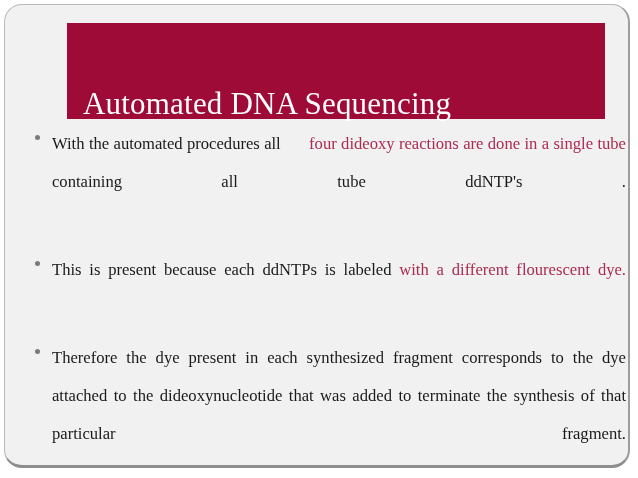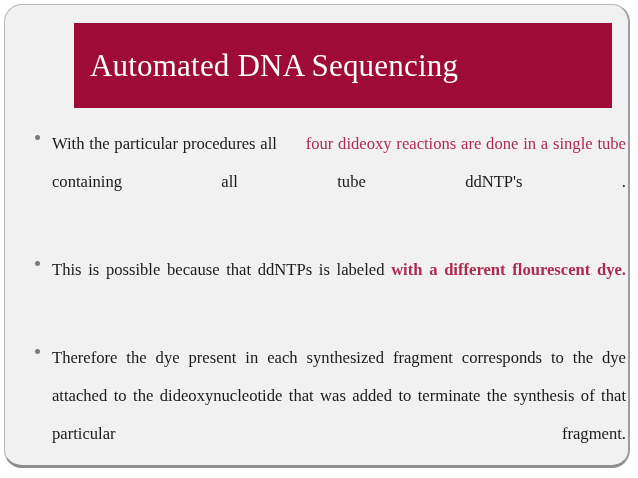--- a/index.html
+++ b/index.html
@@ -35,26 +35,25 @@
     box-sizing: border-box;
     overflow: hidden;
   }
 
   
   .title-banner {
     position: absolute;
     left: 62px;
     top: 18px;
     width: 538px;
-    height: 85px;
+    height: 96px;
     background: #9e0b37;
     display: flex;
-    align-items: center;
+    align-items: flex-end;
     box-sizing: border-box;
-    margin-left: 7px;
   }
 
   .title-text {
     color: #ffffff;
     font-family: "Liberation Serif", "DejaVu Serif", serif;
     font-size: 31px;
     font-weight: normal;
     letter-spacing: 0.2px;
     padding-left: 16px;
     white-space: nowrap;
@@ -117,25 +116,25 @@
 
   <div class="slide-card" style="background: rgb(241, 241, 241);">
 
     <div class="title-banner" style="background: rgb(158, 11, 55);">
       <div class="title-text" style="color: rgb(255, 255, 255);">Automated DNA Sequencing</div>
     </div>
 
     <div class="body-area">
       <div class="bullet-row">
         <span class="bullet-dot" style="background: rgb(123, 123, 123);"></span>
-        <span class="bullet-text" style="color: rgb(26, 26, 26);"><span>With the particular procedures all </span><span class="accent" style="color: rgb(172, 43, 82); margin-left: 24px;">four dideoxy reactions are done in a single tube</span><span> containing all tube ddNTP's .</span></span>
+        <span class="bullet-text" style="color: rgb(26, 26, 26);"><span>With the automated procedures all </span><span class="accent" style="color: rgb(172, 43, 82); margin-left: 24px;">four dideoxy reactions are done in a single tube</span><span> containing all tube ddNTP's .</span></span>
       </div>
       <div class="bullet-row">
         <span class="bullet-dot" style="background: rgb(123, 123, 123);"></span>
-        <span class="bullet-text" style="color: rgb(26, 26, 26);"><span>This is possible because that ddNTPs is labeled </span><span class="accent" style="color: rgb(172, 43, 82); font-weight: bold;">with a different flourescent dye.</span></span>
+        <span class="bullet-text" style="color: rgb(26, 26, 26);"><span>This is present because each ddNTPs is labeled </span><span class="accent" style="color: rgb(172, 43, 82);">with a different flourescent dye.</span></span>
       </div>
       <div class="bullet-row">
         <span class="bullet-dot" style="background: rgb(123, 123, 123);"></span>
         <span class="bullet-text" style="color: rgb(26, 26, 26);"><span>Therefore the dye present in each synthesized fragment corresponds to the dye attached to the dideoxynucleotide that was added to terminate the synthesis of that particular fragment.</span></span>
       </div>
 
     </div>
 
   </div>
 

